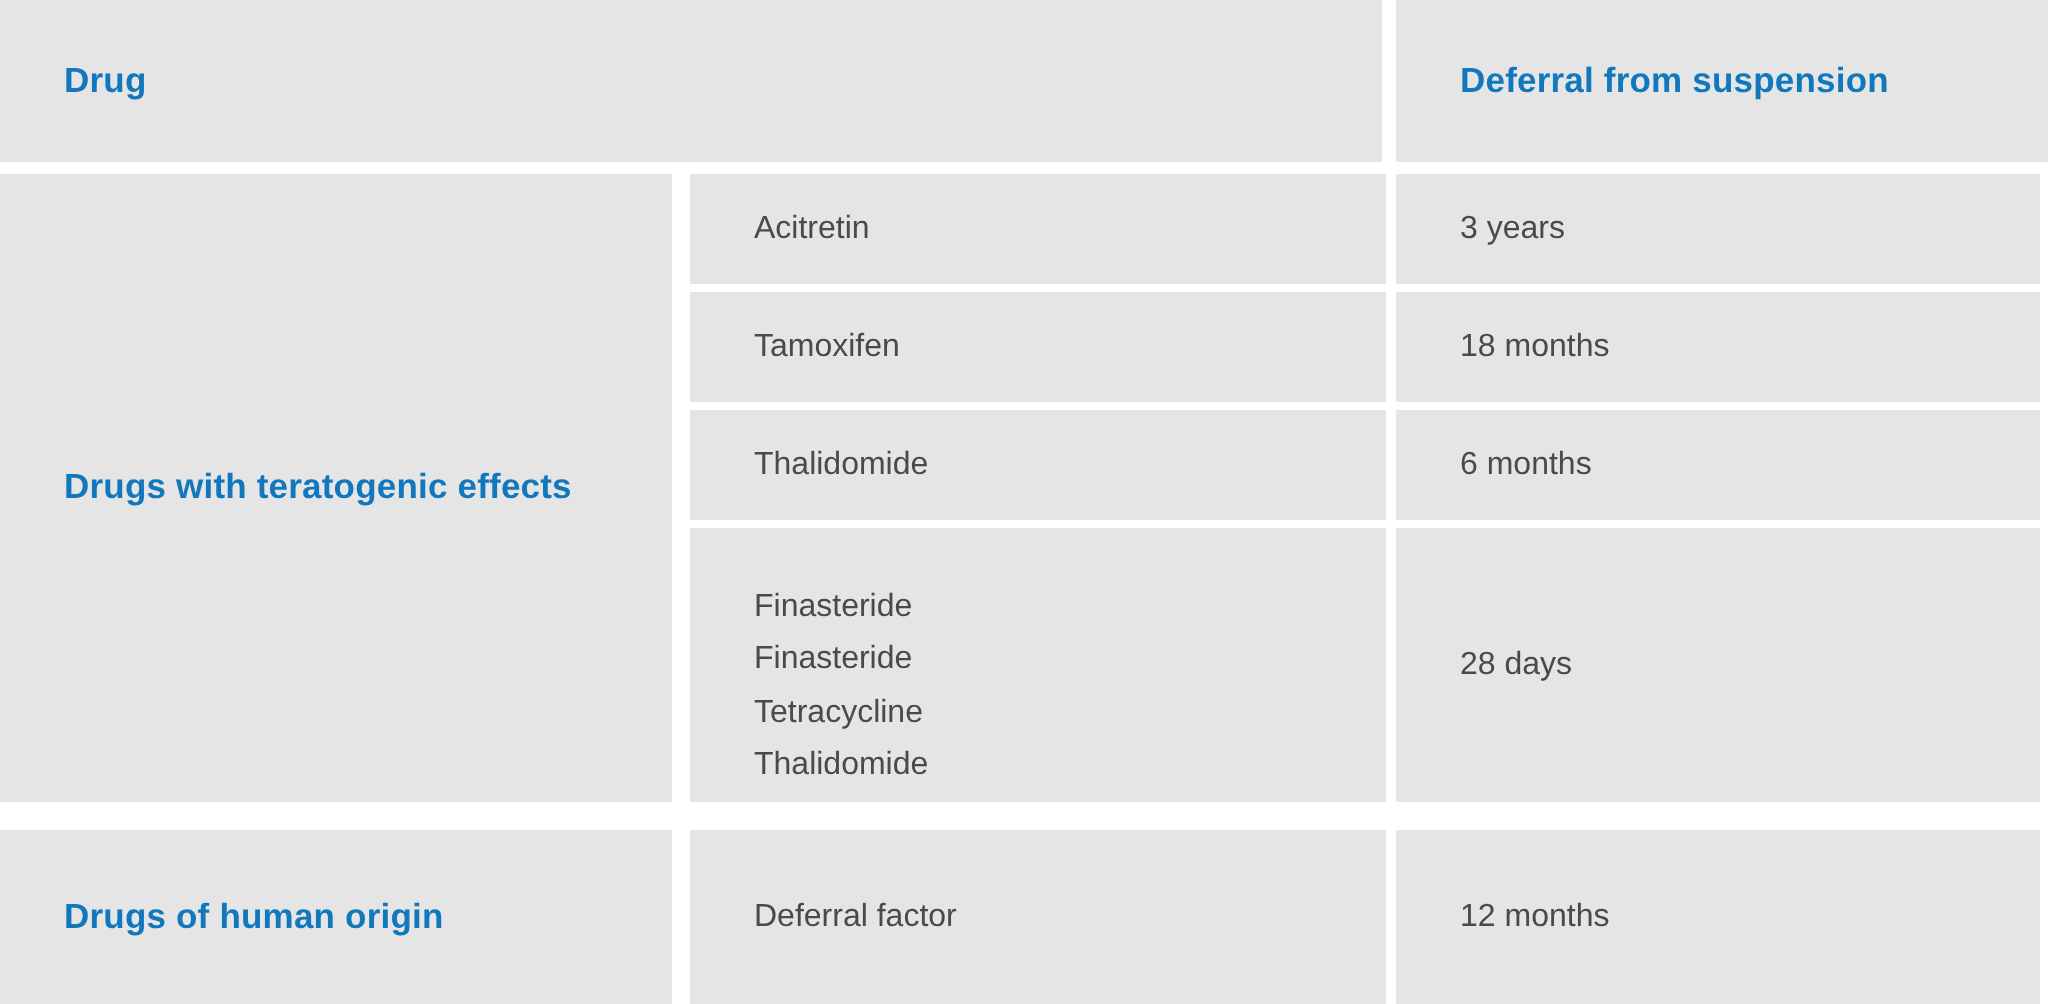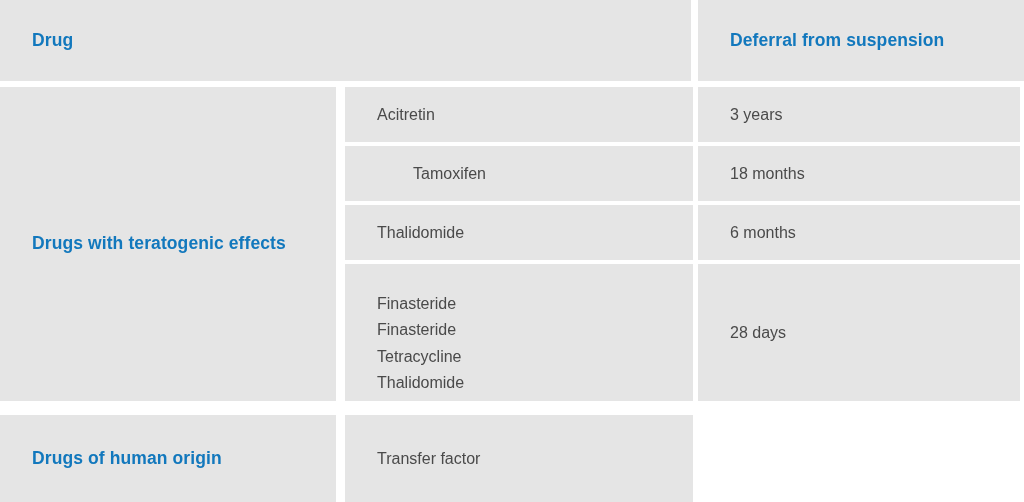--- a/index.html
+++ b/index.html
@@ -74,21 +74,21 @@
   
   #hdr-drug        { left: 0px;   top: 0px;   width: 691px; height: 81px; }
   #hdr-deferral    { left: 698px; top: 0px;   width: 326px; height: 81px; }
 
   
   #grp-teratogenic { left: 0px;   top: 87px;  width: 336px; height: 314px; }
   #grp-human       { left: 0px;   top: 415px; width: 336px; height: 87px; }
 
   
   #drug-0          { left: 345px; top: 87px;  width: 348px; height: 55px; }
-  #drug-1          { left: 345px; top: 146px; width: 348px; height: 55px; padding-left: 36px; }
+  #drug-1          { left: 345px; top: 146px; width: 348px; height: 55px; }
   #drug-2          { left: 345px; top: 205px; width: 348px; height: 55px; }
   #drug-3          { left: 345px; top: 264px; width: 348px; height: 137px; }
   #drug-4          { left: 345px; top: 415px; width: 348px; height: 87px; }
 
   
   #def-0           { left: 698px; top: 87px;  width: 322px; height: 55px; }
   #def-1           { left: 698px; top: 146px; width: 322px; height: 55px; }
   #def-2           { left: 698px; top: 205px; width: 322px; height: 55px; }
   #def-3           { left: 698px; top: 264px; width: 322px; height: 137px; }
   #def-4           { left: 698px; top: 415px; width: 322px; height: 87px; }
@@ -150,21 +150,21 @@
         <span class="drug-line">Finasteride</span>
         <span class="drug-line">Finasteride</span>
         <span class="drug-line">Tetracycline</span>
         <span class="drug-line">Thalidomide</span>
       </div>
     </div>
   </div>
 
   <div class="cell" id="drug-4">
     <div class="cell-inner">
-      <span class="body-text">Transfer factor</span>
+      <span class="body-text">Deferral factor</span>
     </div>
   </div>
 
   <div class="cell" id="def-0">
     <div class="cell-inner">
       <span class="body-text">3 years</span>
     </div>
   </div>
 
   <div class="cell" id="def-1">
@@ -178,14 +178,19 @@
       <span class="body-text">6 months</span>
     </div>
   </div>
 
   <div class="cell" id="def-3">
     <div class="cell-inner">
       <span class="body-text">28 days</span>
     </div>
   </div>
 
+  <div class="cell" id="def-4">
+    <div class="cell-inner">
+      <span class="body-text">12 months</span>
+    </div>
+  </div>
 
 </div>
 
 </body></html>

